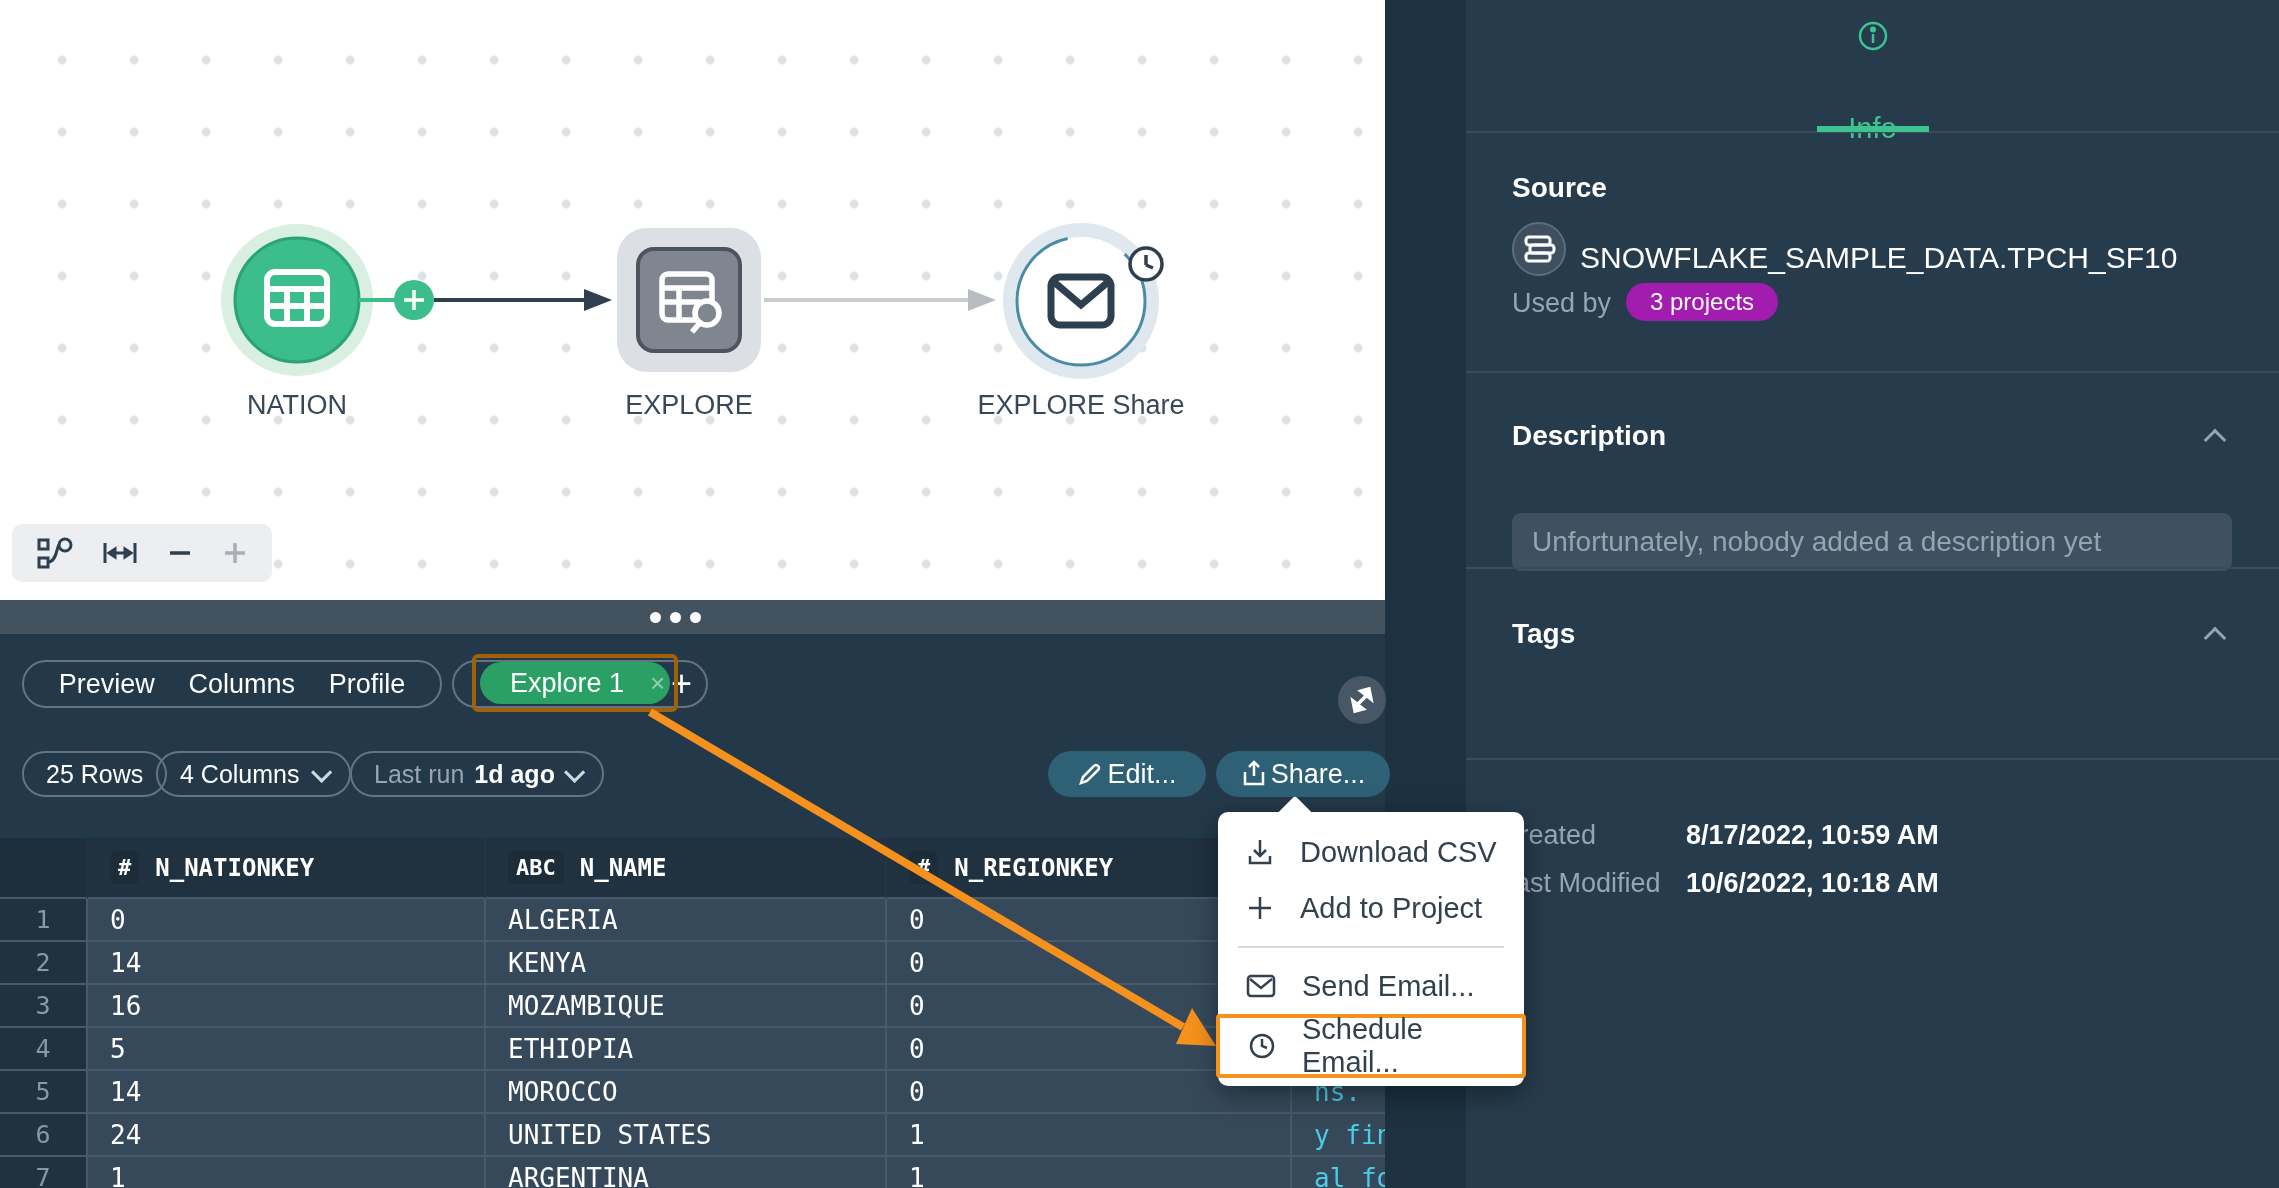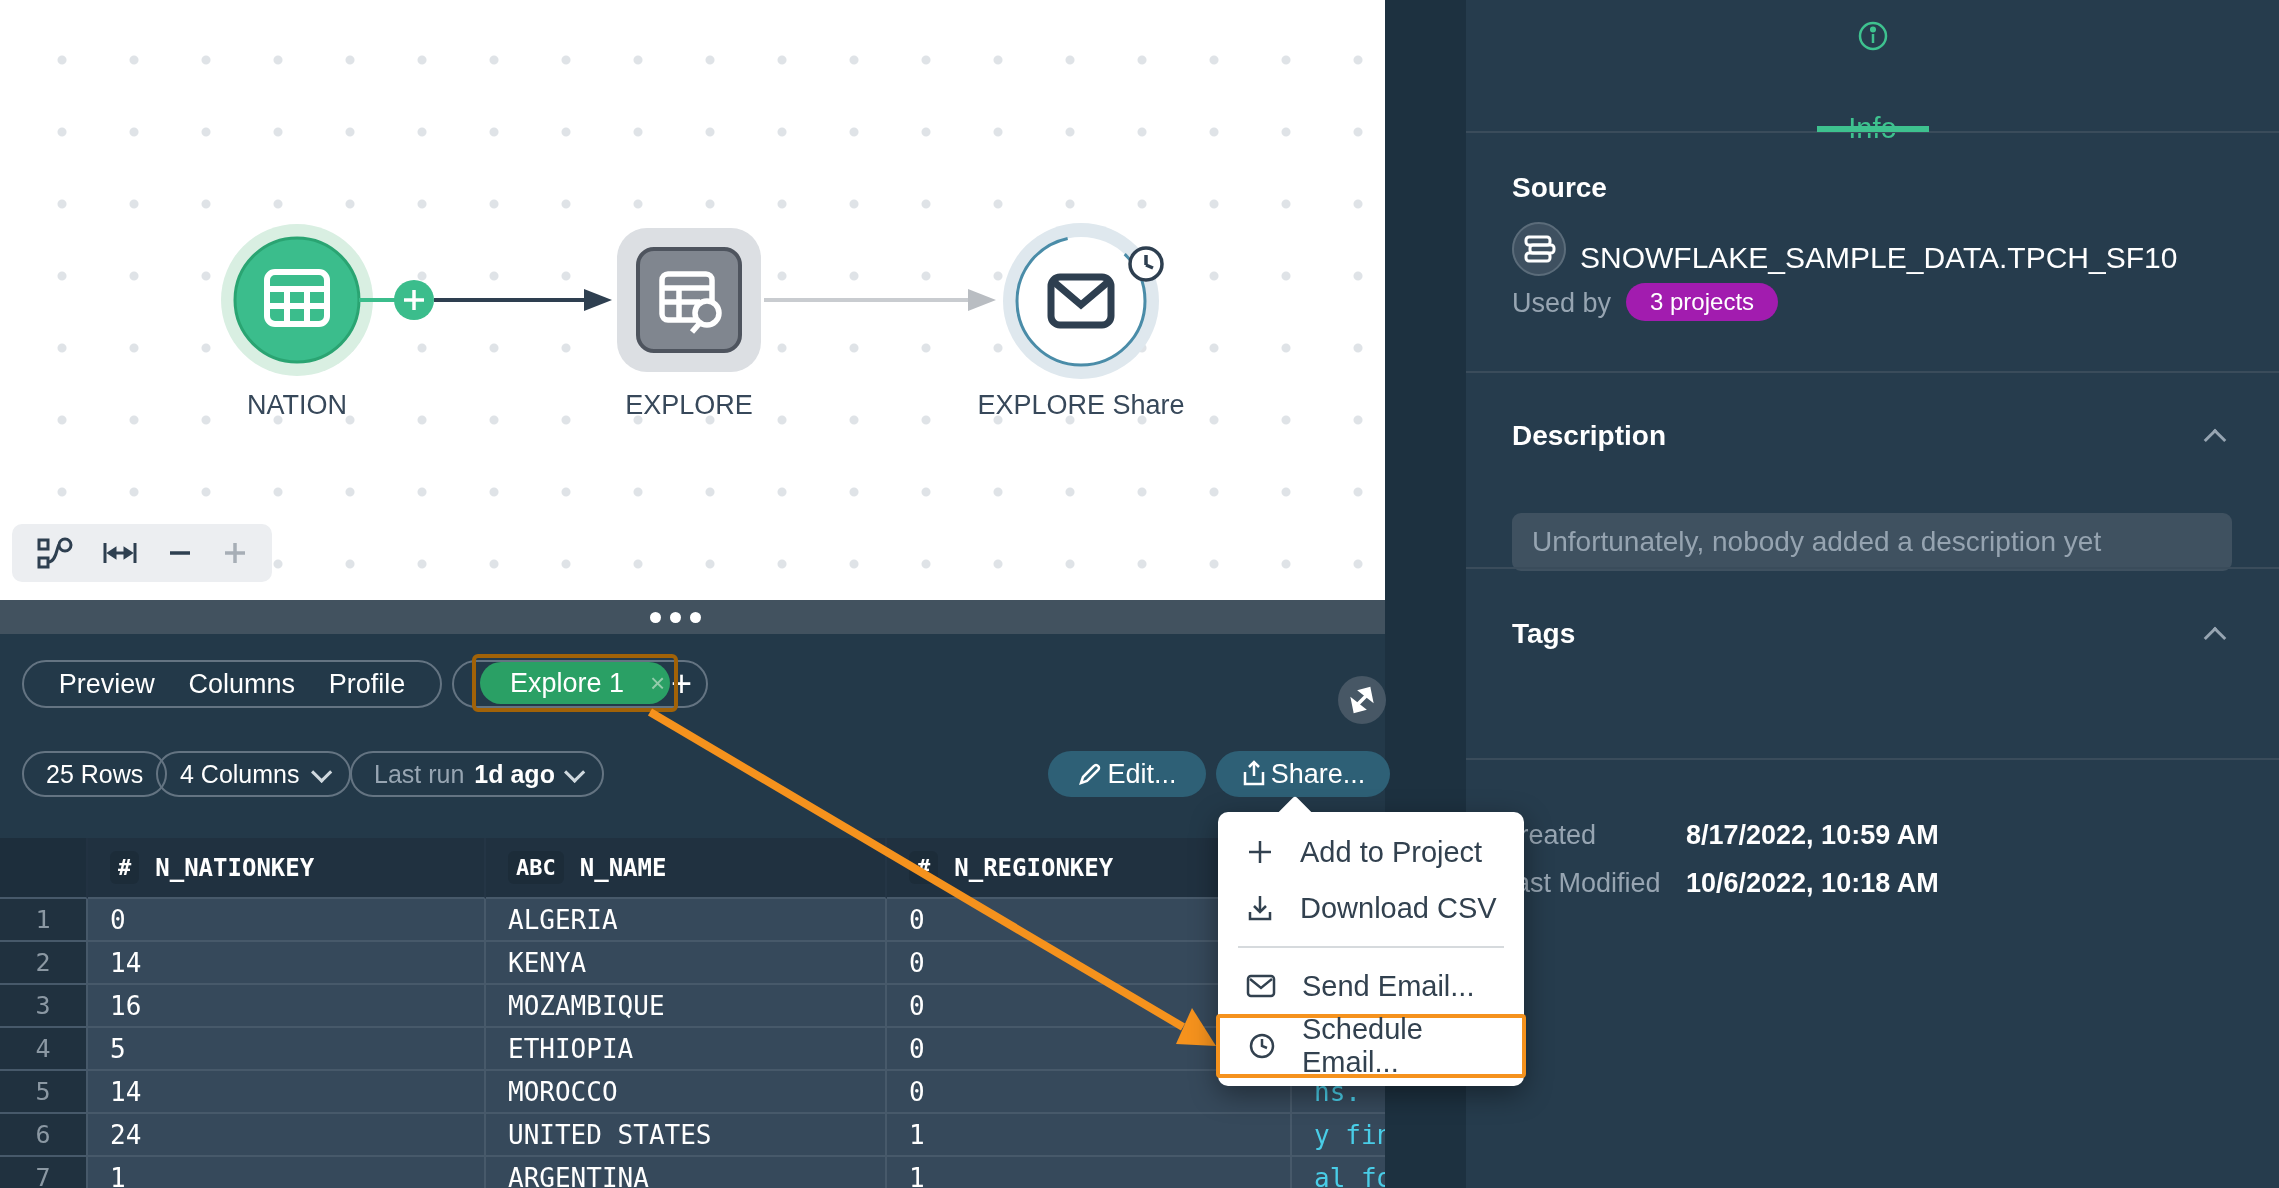--- a/index.html
+++ b/index.html
@@ -308,33 +308,33 @@
   </div>
 
   <svg id="arrow-svg" width="2279" height="1188">
     <line x1="650" y1="712" x2="1183" y2="1027" stroke="#f5921d" stroke-width="8"></line>
     <polygon points="1216,1046 1176,1044 1192,1008" fill="#f5921d"></polygon>
   </svg>
 
   <div id="menu">
     <div class="caret"></div>
     <div class="mitem">
-      <svg width="28" height="28" viewBox="0 0 28 28" stroke="#32414f" stroke-width="2.5">
-        <line x1="14" y1="3" x2="14" y2="25"></line>
-          <line x1="3" y1="14" x2="25" y2="14"></line>
-        </svg>
-      <span>Add to Project</span>
-    </div>
-    <div class="mitem">
       <svg width="28" height="28" viewBox="0 0 28 28" fill="none" stroke="#32414f" stroke-width="2.5">
         <path d="M4 18 v7 h20 v-7"></path>
           <line x1="14" y1="2" x2="14" y2="17"></line>
           <polyline points="8,12 14,18 20,12"></polyline>
         </svg>
       <span>Download CSV</span>
+    </div>
+    <div class="mitem">
+      <svg width="28" height="28" viewBox="0 0 28 28" stroke="#32414f" stroke-width="2.5">
+        <line x1="14" y1="3" x2="14" y2="25"></line>
+          <line x1="3" y1="14" x2="25" y2="14"></line>
+        </svg>
+      <span>Add to Project</span>
     </div>
     <div class="mdiv"></div>
     <div class="mitem">
       <svg width="30" height="24" viewBox="0 0 30 24" fill="none" stroke="#32414f" stroke-width="2.5">
         <rect x="2" y="2" width="26" height="20" rx="3"></rect>
           <polyline points="4,5 15,14 26,5"></polyline>
         </svg>
       <span>Send Email...</span>
     </div>
     <div class="hl">

